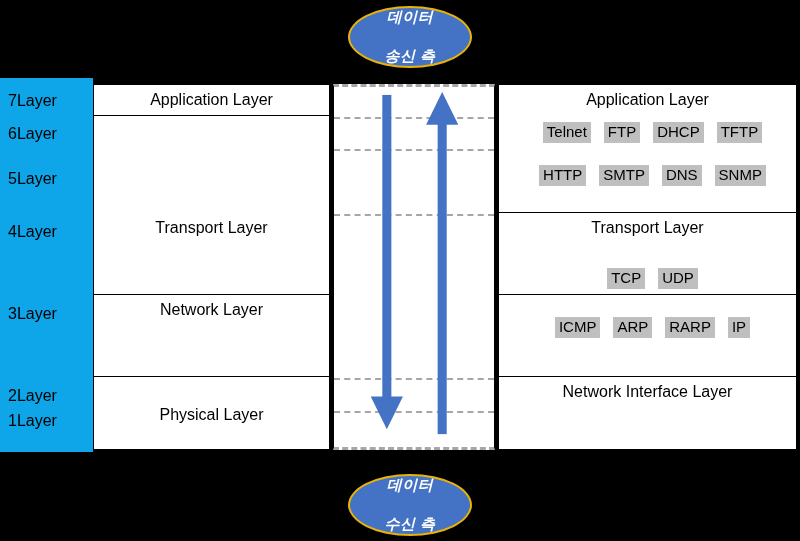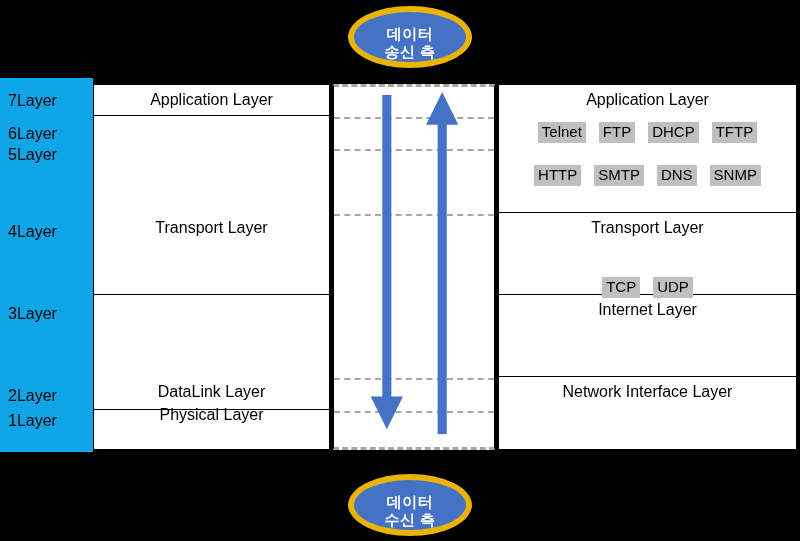--- a/index.html
+++ b/index.html
@@ -16,31 +16,32 @@
     color: #000000;
   }
 
   
   .ellipse {
     position: absolute;
     width: 124px;
     height: 62px;
     border-radius: 50%;
     background: #4472C4;
-    border: 6px solid #eab308;
+    border: 2px solid #eab308;
     box-sizing: border-box;
     display: flex;
     flex-direction: column;
     align-items: center;
-    justify-content: flex-end;
+    justify-content: space-between;
     color: #FFFFFF;
     font-size: 15px;
     font-weight: bold;
     line-height: 1.25;
     letter-spacing: 0.5px;
+    font-style: italic;
   }
   .ellipse-top { left: 348px; top: 6px; }
   .ellipse-bottom { left: 348px; top: 474px; }
 
   
   #layer-numbers {
     position: absolute;
     left: 0px;
     top: 78px;
     width: 93px;
@@ -112,20 +113,21 @@
     border-top: 2px dashed #A6A6A6;
   }
 
   
   .badge-row {
     display: flex;
     justify-content: center;
     align-items: center;
     gap: 13px;
     width: 100%;
+    padding-left: 10px;
   }
   .badge {
     background: #BFBFBF;
     color: #000000;
     font-size: 15px;
     padding: 1px 4px;
     white-space: nowrap;
     line-height: 1.25;
   }
 
@@ -143,36 +145,36 @@
 <body>
 
 <div class="ellipse ellipse-top">
   <span>데이터</span>
   <span>송신 측</span>
 </div>
 
 <div id="layer-numbers">
   <div class="layer-num" style="top:14px">7Layer</div>
   <div class="layer-num" style="top:47px">6Layer</div>
-  <div class="layer-num" style="top:68px">5Layer</div>
+  <div class="layer-num" style="top:92px">5Layer</div>
   <div class="layer-num" style="top:145px">4Layer</div>
   <div class="layer-num" style="top:227px">3Layer</div>
   <div class="layer-num" style="top:309px">2Layer</div>
   <div class="layer-num" style="top:334px">1Layer</div>
 </div>
 
 <div id="osi-table" class="stack">
   <div class="row" style="top:0px;   height:31px">
     <span class="row-title">Application Layer</span>
   </div>
   <div class="row" style="top:128px; height:82px">
     <span class="row-title">Transport Layer</span>
   </div>
-  <div class="row" style="top:292px; height:33px">
-    <span class="row-title">DataLink Layer</span>
+  <div class="row" style="top:210px; height:82px">
+    <span class="row-title">Network Layer</span>
   </div>
   <div class="row last" style="top:315px; height:38px">
     <span class="row-title">Physical Layer</span>
   </div>
 </div>
 
 <div id="flow-column" class="stack">
   <div class="dash-line" style="top:30px"></div>
   <div class="dash-line" style="top:62px"></div>
   <div class="dash-line" style="top:127px"></div>
@@ -205,28 +207,33 @@
     <div class="badge-row" style="margin-top:22px">
       <span class="badge">HTTP</span>
       <span class="badge">SMTP</span>
       <span class="badge">DNS</span>
       <span class="badge">SNMP</span>
     </div>
   </div>
 
   <div class="row" style="top:128px; height:82px">
     <span class="row-title">Transport Layer</span>
-    <div class="badge-row" style="margin-top:40px">
+    <div class="badge-row" style="margin-top:31px">
       <span class="badge">TCP</span>
       <span class="badge">UDP</span>
     </div>
   </div>
 
   <div class="row" style="top:210px; height:82px">
-    <span class="row-title">Internet Layer</span>
+    <div class="badge-row" style="margin-top:22px">
+      <span class="badge">ICMP</span>
+      <span class="badge">ARP</span>
+      <span class="badge">RARP</span>
+      <span class="badge">IP</span>
+    </div>
   </div>
 
   <div class="row last" style="top:292px; height:71px">
     <span class="row-title">Network Interface Layer</span>
   </div>
 </div>
 
 <div class="ellipse ellipse-bottom">
   <span>데이터</span>
   <span>수신 측</span>

